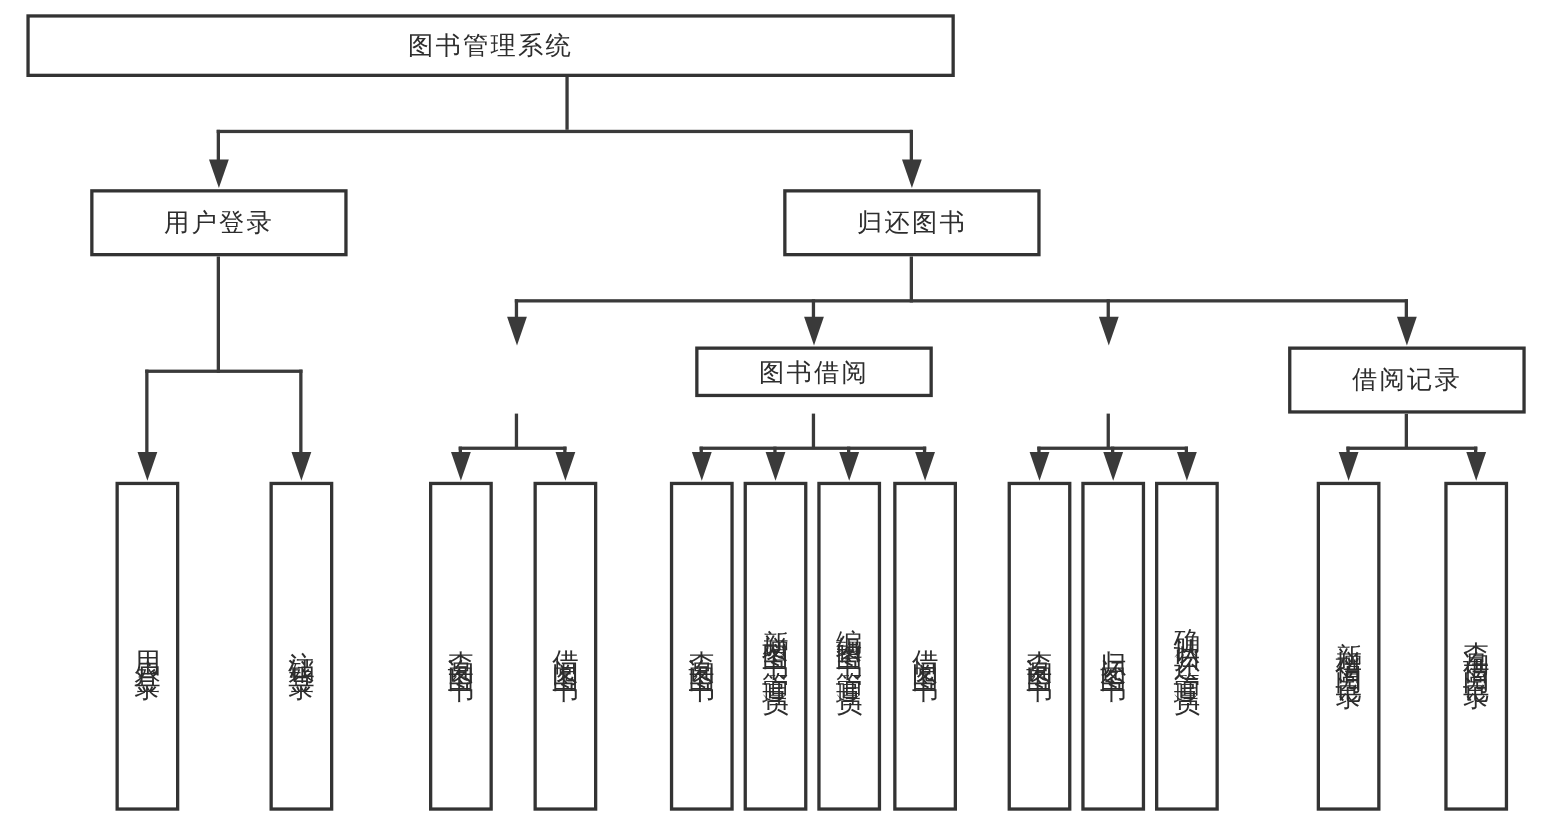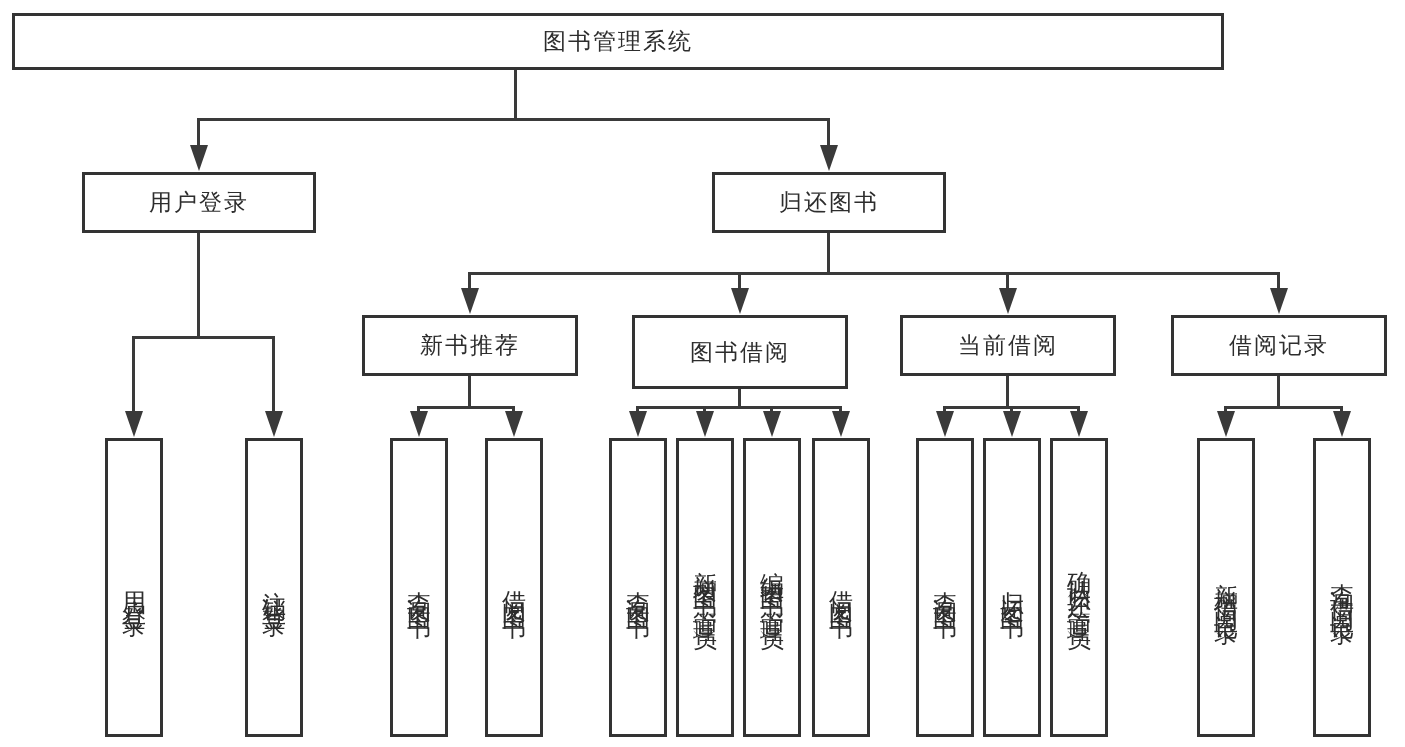--- a/index.html
+++ b/index.html
@@ -123,39 +123,33 @@
   <div class="arrow" style="left:629px;top:411px"></div>
   <div class="arrow" style="left:696px;top:411px"></div>
   <div class="arrow" style="left:763px;top:411px"></div>
   <div class="arrow" style="left:832px;top:411px"></div>
   <div class="arrow" style="left:936px;top:411px"></div>
   <div class="arrow" style="left:1003px;top:411px"></div>
   <div class="arrow" style="left:1070px;top:411px"></div>
   <div class="arrow" style="left:1217px;top:411px"></div>
   <div class="arrow" style="left:1333px;top:411px"></div>
 
-  <div class="box" style="left:12px;top:13px;width:1212px;height:57px">
+  <div class="box" style="left:24px;top:13px;width:844px;height:57px">
     <span>图书管理系统</span>
   </div>
 
   <div class="box" style="left:82px;top:172px;width:234px;height:61px">
     <span>用户登录</span>
   </div>
   <div class="box" style="left:712px;top:172px;width:234px;height:61px">
     <span>归还图书</span>
   </div>
 
-  <div class="box" style="left:362px;top:315px;width:216px;height:61px">
-    <span>新书推荐</span>
-  </div>
-  <div class="box" style="left:632px;top:315px;width:216px;height:74px">
+  <div class="box" style="left:632px;top:315px;width:216px;height:46px">
     <span>图书借阅</span>
-  </div>
-  <div class="box" style="left:900px;top:315px;width:216px;height:61px">
-    <span>当前借阅</span>
   </div>
   <div class="box" style="left:1171px;top:315px;width:216px;height:61px">
     <span>借阅记录</span>
   </div>
 
   <div class="leaf" style="left:105px">
     <span class="vtext">用户登录</span>
   </div>
   <div class="leaf" style="left:245px">
     <span class="vtext">注销登录</span>

